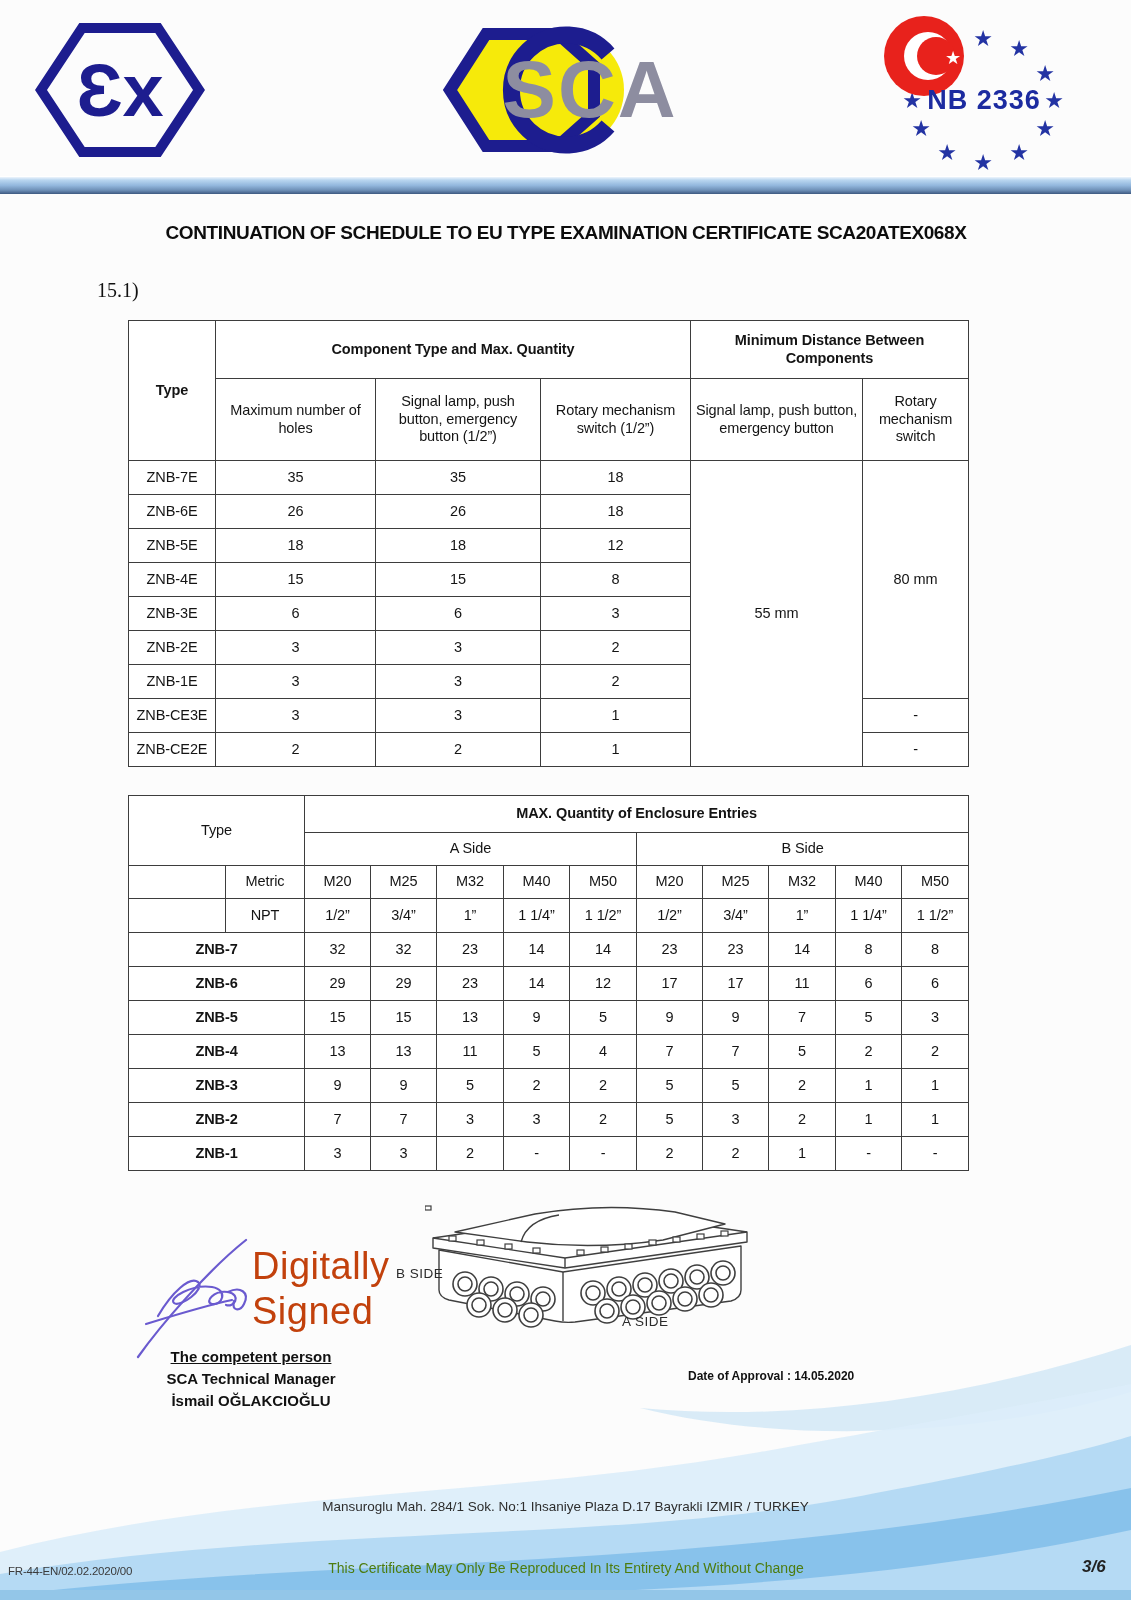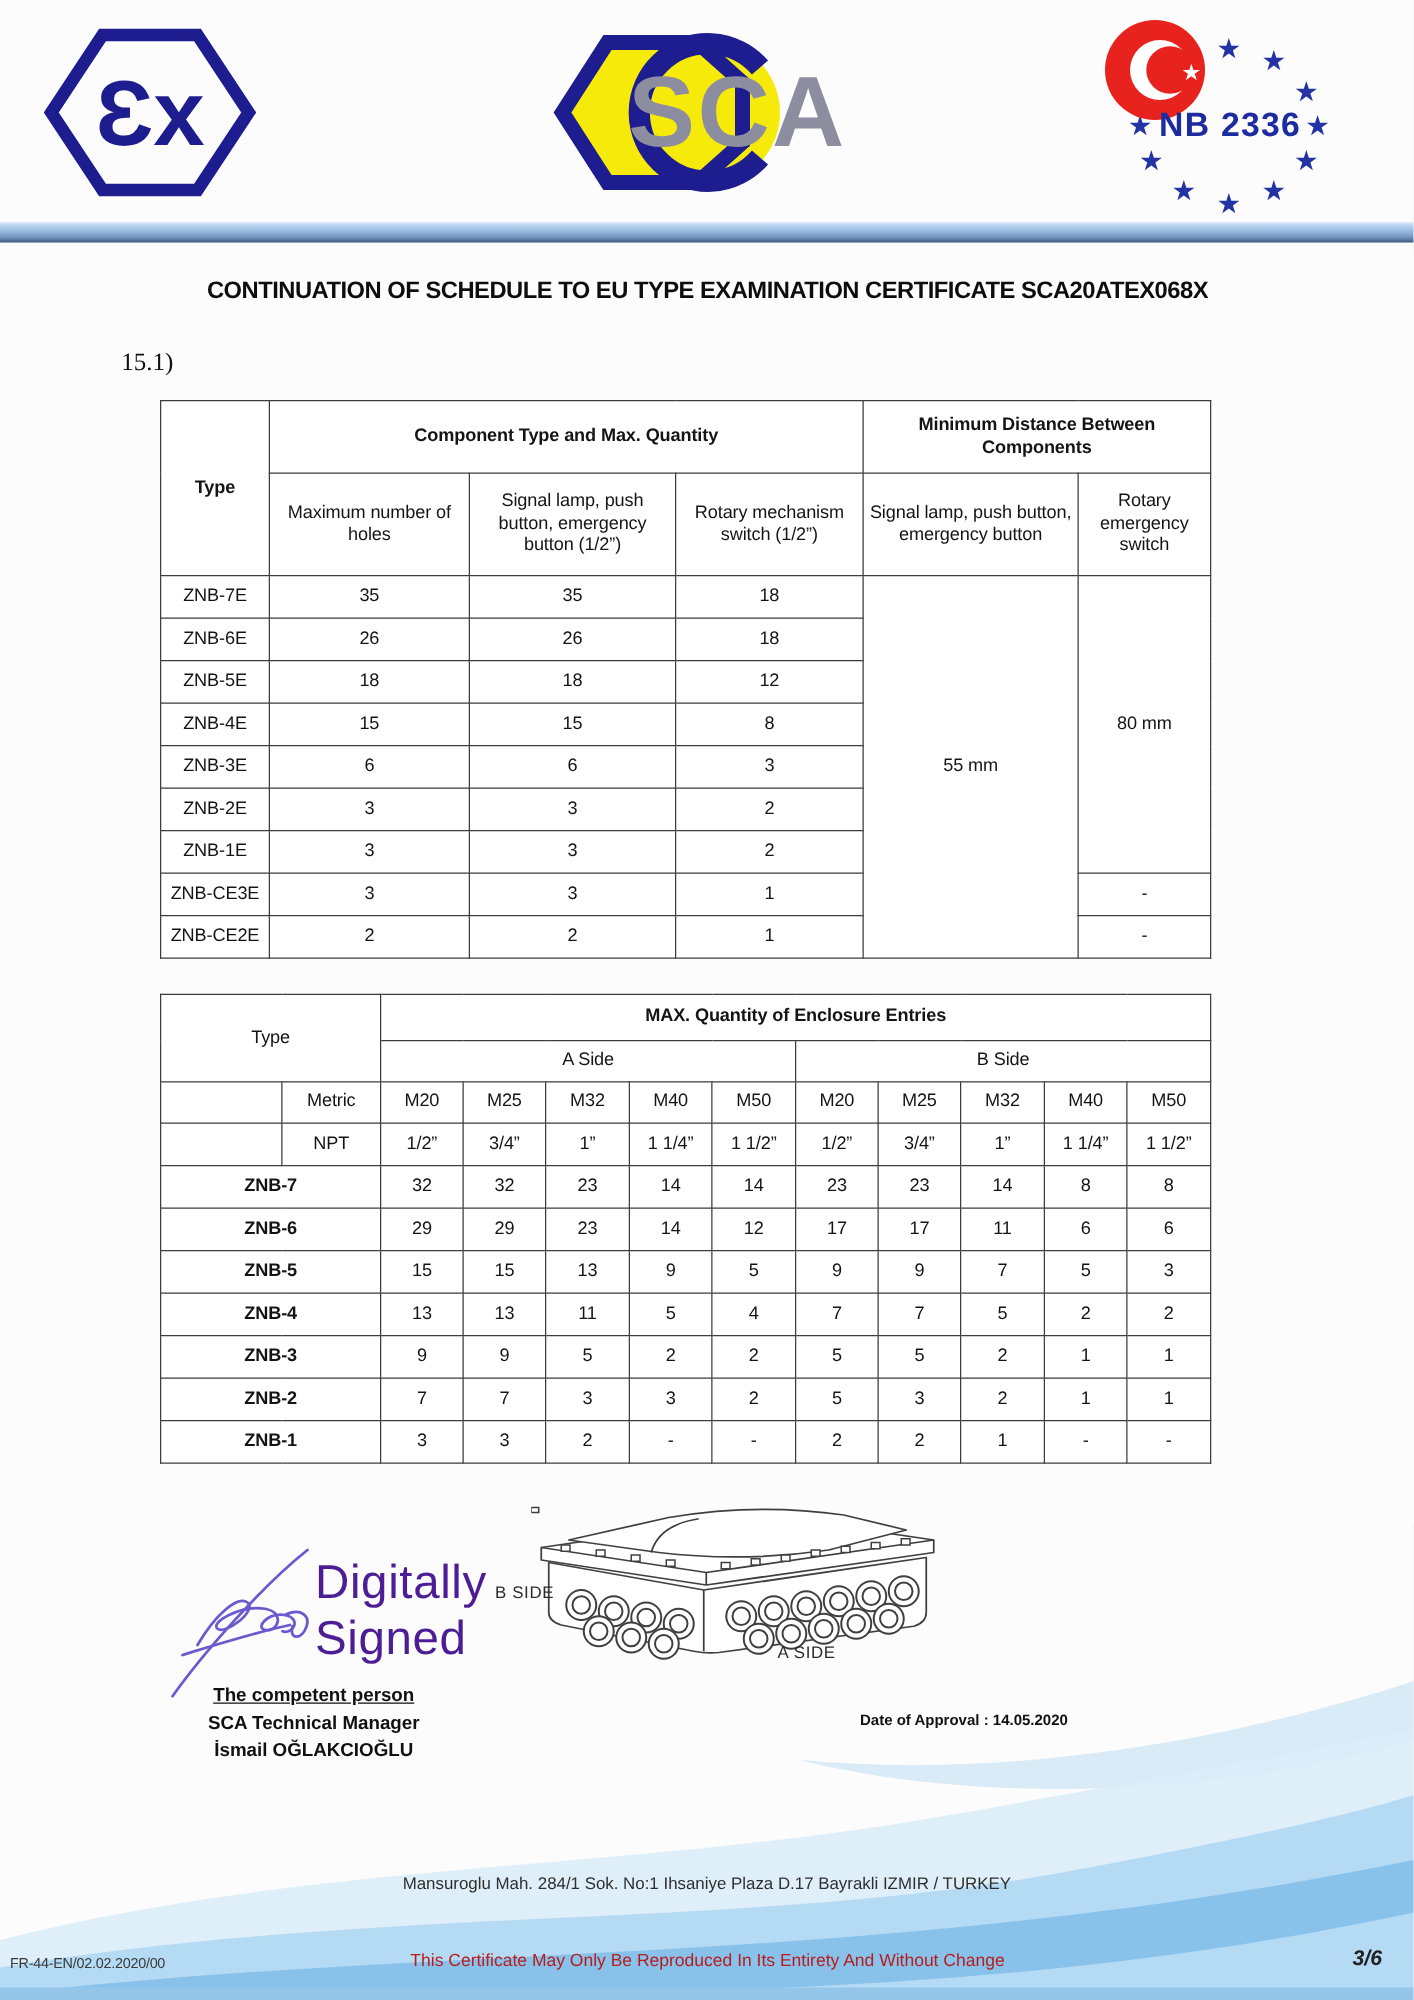--- a/index.html
+++ b/index.html
@@ -12,30 +12,30 @@
   .doc-title{left:18px;top:222px;width:1096px;text-align:center;font-weight:bold;
     font-size:19px;letter-spacing:-0.4px;color:#0d0d0d;}
   .sec-num{left:97px;top:279px;font-size:20px;font-family:Liberation Serif, serif;}
   .sec-title{left:18px;top:278px;width:1096px;text-align:center;font-weight:bold;font-size:17px;
     text-decoration:underline;}
   table.ctable{border-collapse:collapse;table-layout:fixed;background:#fff;}
   table.ctable td{border:1.6px solid #3d3d3d;text-align:center;vertical-align:middle;
     font-size:14.5px;line-height:1.22;padding:2px 4px;color:#141414;letter-spacing:-0.1px;}
   .b{font-weight:bold;}
   td.tl{text-align:left;padding-left:7px;}
-  .digitally{left:252px;top:1244px;font-size:38px;line-height:45px;color:#4c1d95;
+  .digitally{left:252px;top:1244px;font-size:38px;line-height:45px;color:#c2410c;
     letter-spacing:0.5px;white-space:pre-line;}
   .side-label{font-size:13.5px;color:#2b2b2b;letter-spacing:0.5px;}
   .competent{left:141px;top:1346px;width:220px;text-align:center;font-size:15px;font-weight:bold;line-height:22px;}
   .competent .u{text-decoration:underline;}
   .approval{left:688px;top:1369px;font-size:12px;font-weight:bold;}
   .footer-block{left:0;top:1452px;width:1131px;text-align:center;font-size:13.5px;color:#2e2e2e;
     line-height:22px;white-space:pre;}
   .doc-code{left:8px;top:1565px;font-size:11.5px;color:#3a3a3a;letter-spacing:-0.2px;}
-  .notice{left:18px;top:1560px;width:1096px;text-align:center;font-size:14px;color:#b91c1c;}
+  .notice{left:18px;top:1560px;width:1096px;text-align:center;font-size:14px;color:#4d7c0f;}
   .page-num{left:1082px;top:1557px;font-size:17px;font-weight:bold;font-style:italic;color:#222;}
   svg text{font-family:"Liberation Sans",sans-serif;}
 </style>
 </head>
 <body>
 
 <div class="page">
 
   <svg class="abs" style="left:35px;top:14px" width="170" height="152" viewBox="0 0 170 152">
     <polygon points="6,76 47,14 123,14 164,76 123,138 47,138" fill="none" stroke="#1d1d8f" stroke-width="10"></polygon>
@@ -89,21 +89,21 @@
     <tr style="height:58px">
       <td rowspan="2" class="b">Type</td>
       <td colspan="3" class="b">Component Type and Max. Quantity</td>
       <td colspan="2" class="b">Minimum Distance Between Components</td>
     </tr>
     <tr style="height:82px">
       <td>Maximum number of holes</td>
       <td>Signal lamp, push button, emergency button (1/2”)</td>
       <td>Rotary mechanism switch (1/2”)</td>
       <td>Signal lamp, push button, emergency button</td>
-      <td>Rotary emergency switch</td>
+      <td>Rotary mechanism switch</td>
     </tr>
     <tr style="height:34px">
       <td class="tl">ZNB-7E</td>
       <td>35</td>
       <td>35</td>
       <td>18</td>
       <td rowspan="9">55 mm</td>
       <td rowspan="7">80 mm</td>
     </tr>
     <tr style="height:34px">

